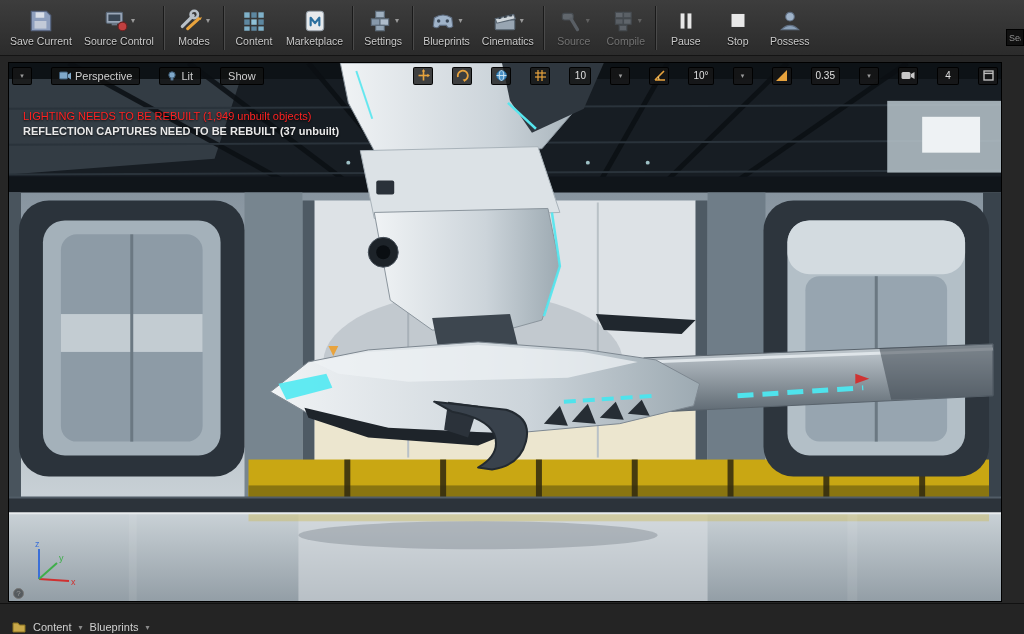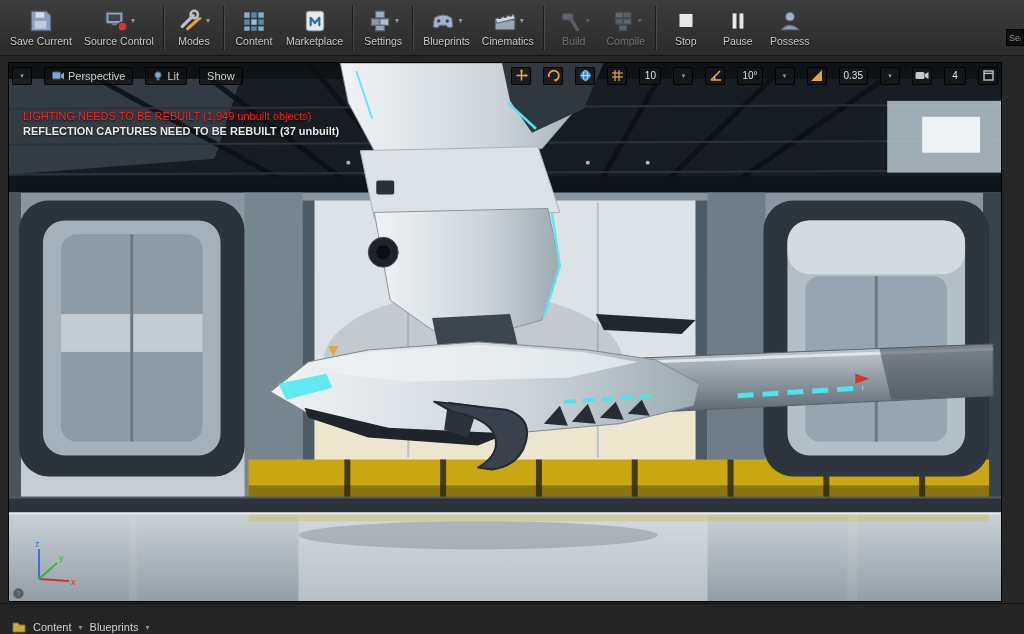--- a/index.html
+++ b/index.html
@@ -35,21 +35,21 @@
   
   .viewport {
     position:absolute; left:8px; top:62px; width:994px; height:540px;
     background:#000; border:1px solid #000; overflow:hidden;
   }
   .scene { position:absolute; left:0; top:0; width:100%; height:100%; display:block; }
   .vp-toolbar {
     position:absolute; left:3px; right:3px; top:3px; height:19px;
     display:flex; justify-content:space-between; align-items:center; z-index:5;
   }
-  .vp-left, .vp-right { display:flex; align-items:center; gap:12px; }
+  .vp-left, .vp-right { display:flex; align-items:center; gap:19px; }
   .vp-btn {
     background:rgba(18,18,18,.78); border:1px solid rgba(0,0,0,.9); border-radius:2px;
     color:#cfcfcf; font-size:11px; height:18px; padding:0 7px;
     display:flex; align-items:center; gap:4px;
   }
   .vp-mini {
     background:rgba(22,22,22,.8); border:1px solid rgba(0,0,0,.9); border-radius:2px;
     width:20px; height:18px; display:flex; align-items:center; justify-content:center;
   }
   .vp-val {
@@ -216,21 +216,21 @@
 
   <div class="tb-group">
     <div class="tb-btn disabled">
       <div class="icon-row">
         <svg class="tb-icon" width="26" height="24" viewBox="0 0 24 22">
           <rect x="4" y="4" width="10" height="6" rx="2" fill="#9aa7b5" stroke="#5a6774"></rect>
           <path d="M12 9 L18 19" stroke="#8b98a6" stroke-width="3" stroke-linecap="round"></path>
         </svg>
         <span class="dd">▾</span>
       </div>
-      <span class="lbl">Build</span>
+      <span class="lbl">Source</span>
     </div>
     <div class="tb-btn disabled">
       <div class="icon-row">
         <svg class="tb-icon" width="26" height="24" viewBox="0 0 24 22">
           <rect x="5" y="3" width="7" height="5" fill="#9aa7b5" stroke="#5a6774"></rect>
           <rect x="12.5" y="3" width="7" height="5" fill="#8a97a5" stroke="#5a6774"></rect>
           <rect x="5" y="9" width="7" height="5" fill="#8a97a5" stroke="#5a6774"></rect>
           <rect x="12.5" y="9" width="7" height="5" fill="#9aa7b5" stroke="#5a6774"></rect>
           <rect x="8.5" y="15" width="7" height="5" fill="#93a0ae" stroke="#5a6774"></rect>
         </svg>
@@ -239,33 +239,33 @@
       <span class="lbl">Compile</span>
     </div>
   </div>
 
   <div class="tb-sep"></div>
 
   <div class="tb-group">
     <div class="tb-btn">
       <div class="icon-row">
         <svg class="tb-icon" width="26" height="24" viewBox="0 0 24 22">
-          <rect x="6" y="4.5" width="12" height="12" fill="#e8e8e8"></rect>
-        </svg>
-      </div>
-      <span class="lbl">Stop</span>
-    </div>
-    <div class="tb-btn">
-      <div class="icon-row">
-        <svg class="tb-icon" width="26" height="24" viewBox="0 0 24 22">
           <rect x="7" y="4" width="3.6" height="14" fill="#e8e8e8"></rect>
           <rect x="13.4" y="4" width="3.6" height="14" fill="#e8e8e8"></rect>
         </svg>
       </div>
       <span class="lbl">Pause</span>
+    </div>
+    <div class="tb-btn">
+      <div class="icon-row">
+        <svg class="tb-icon" width="26" height="24" viewBox="0 0 24 22">
+          <rect x="6" y="4.5" width="12" height="12" fill="#e8e8e8"></rect>
+        </svg>
+      </div>
+      <span class="lbl">Stop</span>
     </div>
     <div class="tb-btn">
       <div class="icon-row">
         <svg class="tb-icon" width="26" height="24" viewBox="0 0 24 22">
           <circle cx="12" cy="7" r="4" fill="#9fb3c9" stroke="#5e6d80"></circle>
           <path d="M4 19 q8 -8 16 0 z" fill="#8aa0b8" stroke="#5e6d80"></path>
         </svg>
       </div>
       <span class="lbl">Possess</span>
     </div>

